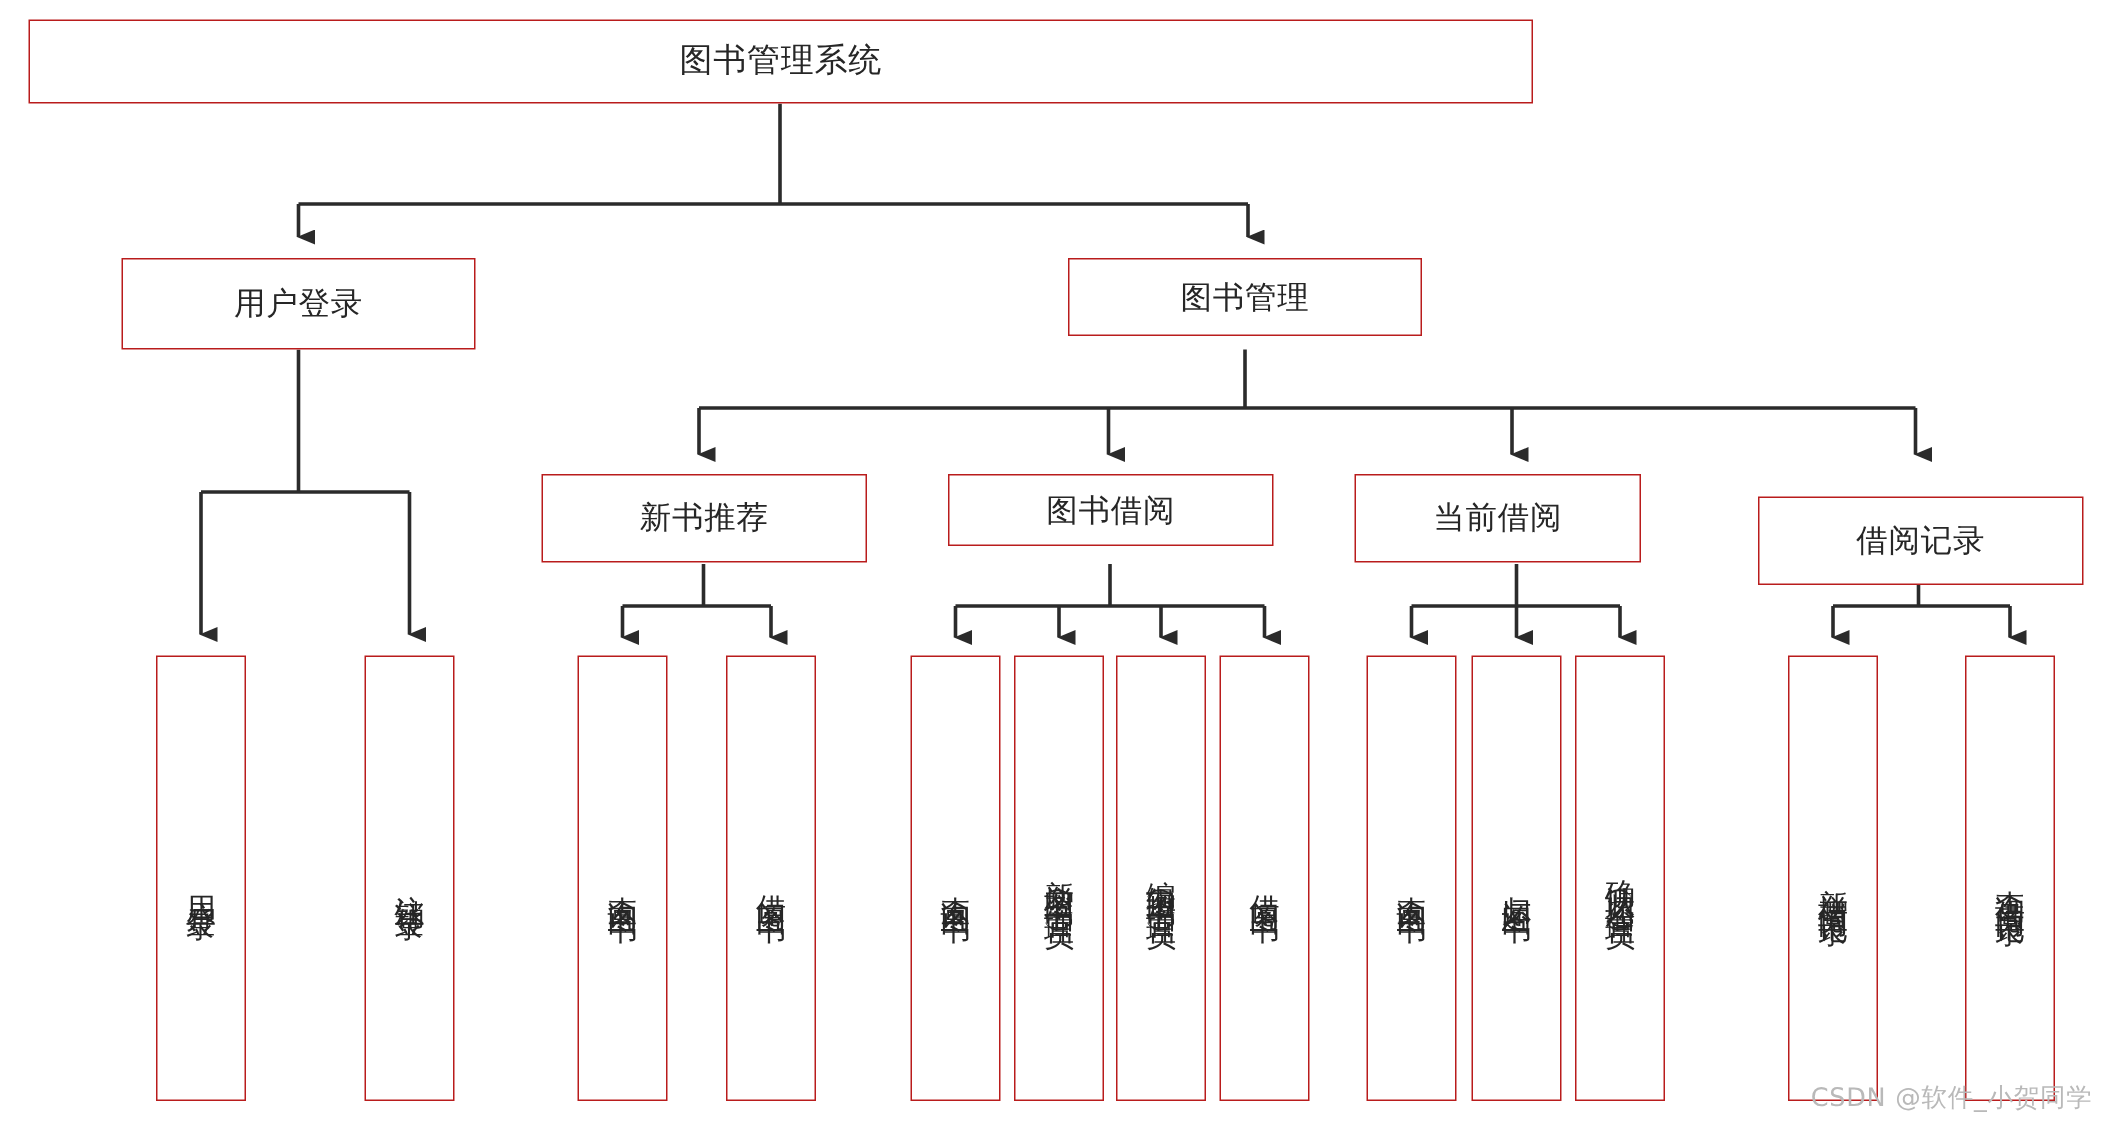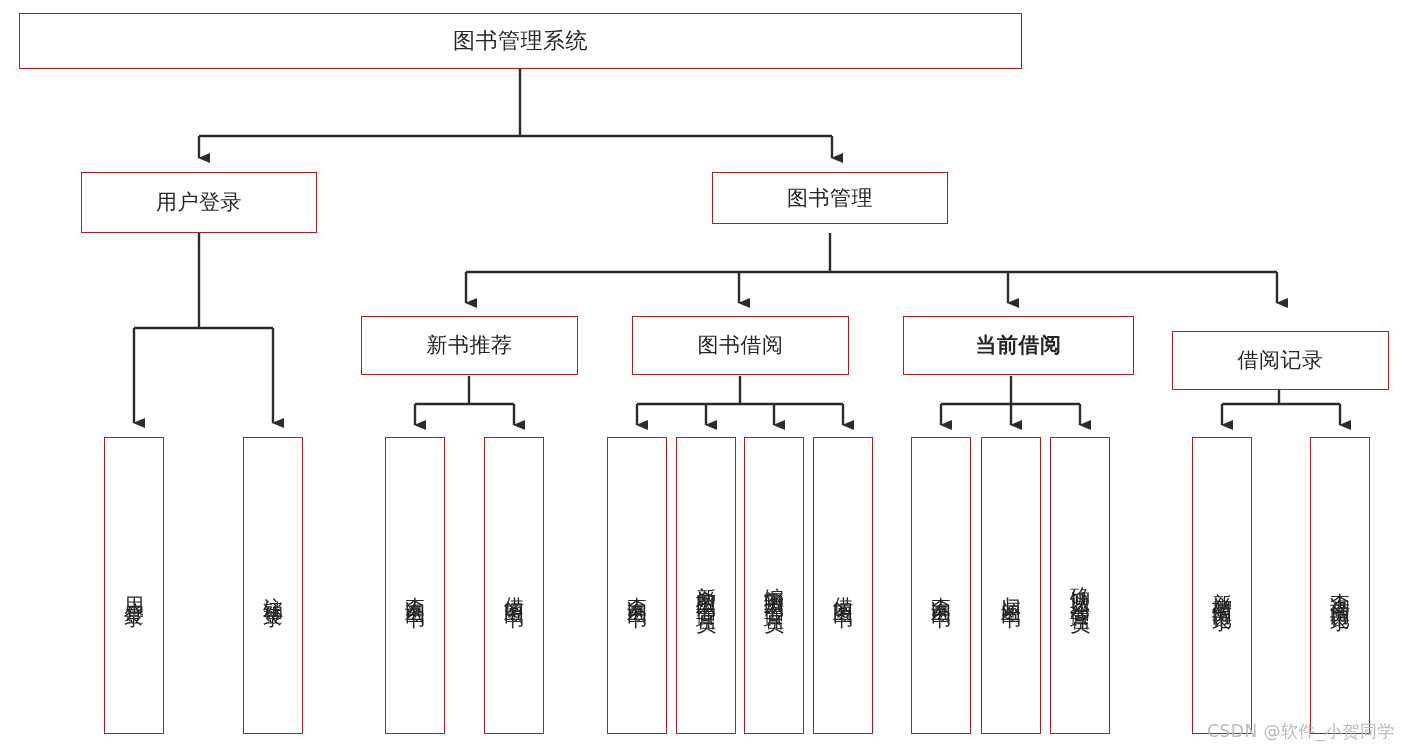--- a/index.html
+++ b/index.html
@@ -125,24 +125,24 @@
   <div class="node lvl2" style="left:81px;top:172px;width:236px;height:61px;">
     <span class="label">用户登录</span>
   </div>
   <div class="node lvl2" style="left:712px;top:172px;width:236px;height:52px;">
     <span class="label">图书管理</span>
   </div>
 
   <div class="node lvl3" style="left:361px;top:316px;width:217px;height:59px;">
     <span class="label">新书推荐</span>
   </div>
-  <div class="node lvl3" style="left:632px;top:316px;width:217px;height:59px;">
+  <div class="node lvl3" style="left:632px;top:316px;width:217px;height:48px;">
     <span class="label">图书借阅</span>
   </div>
-  <div class="node lvl3" style="left:903px;top:316px;width:231px;height:59px;font-weight:bold;">
+  <div class="node lvl3" style="left:903px;top:316px;width:191px;height:59px;">
     <span class="label">当前借阅</span>
   </div>
   <div class="node lvl3" style="left:1172px;top:331px;width:217px;height:59px;">
     <span class="label">借阅记录</span>
   </div>
 
   <div class="node leaf" style="left:104px;top:437px;width:60px;height:297px;">
     <span class="label">用户登录</span>
   </div>
   <div class="node leaf" style="left:243px;top:437px;width:60px;height:297px;">

